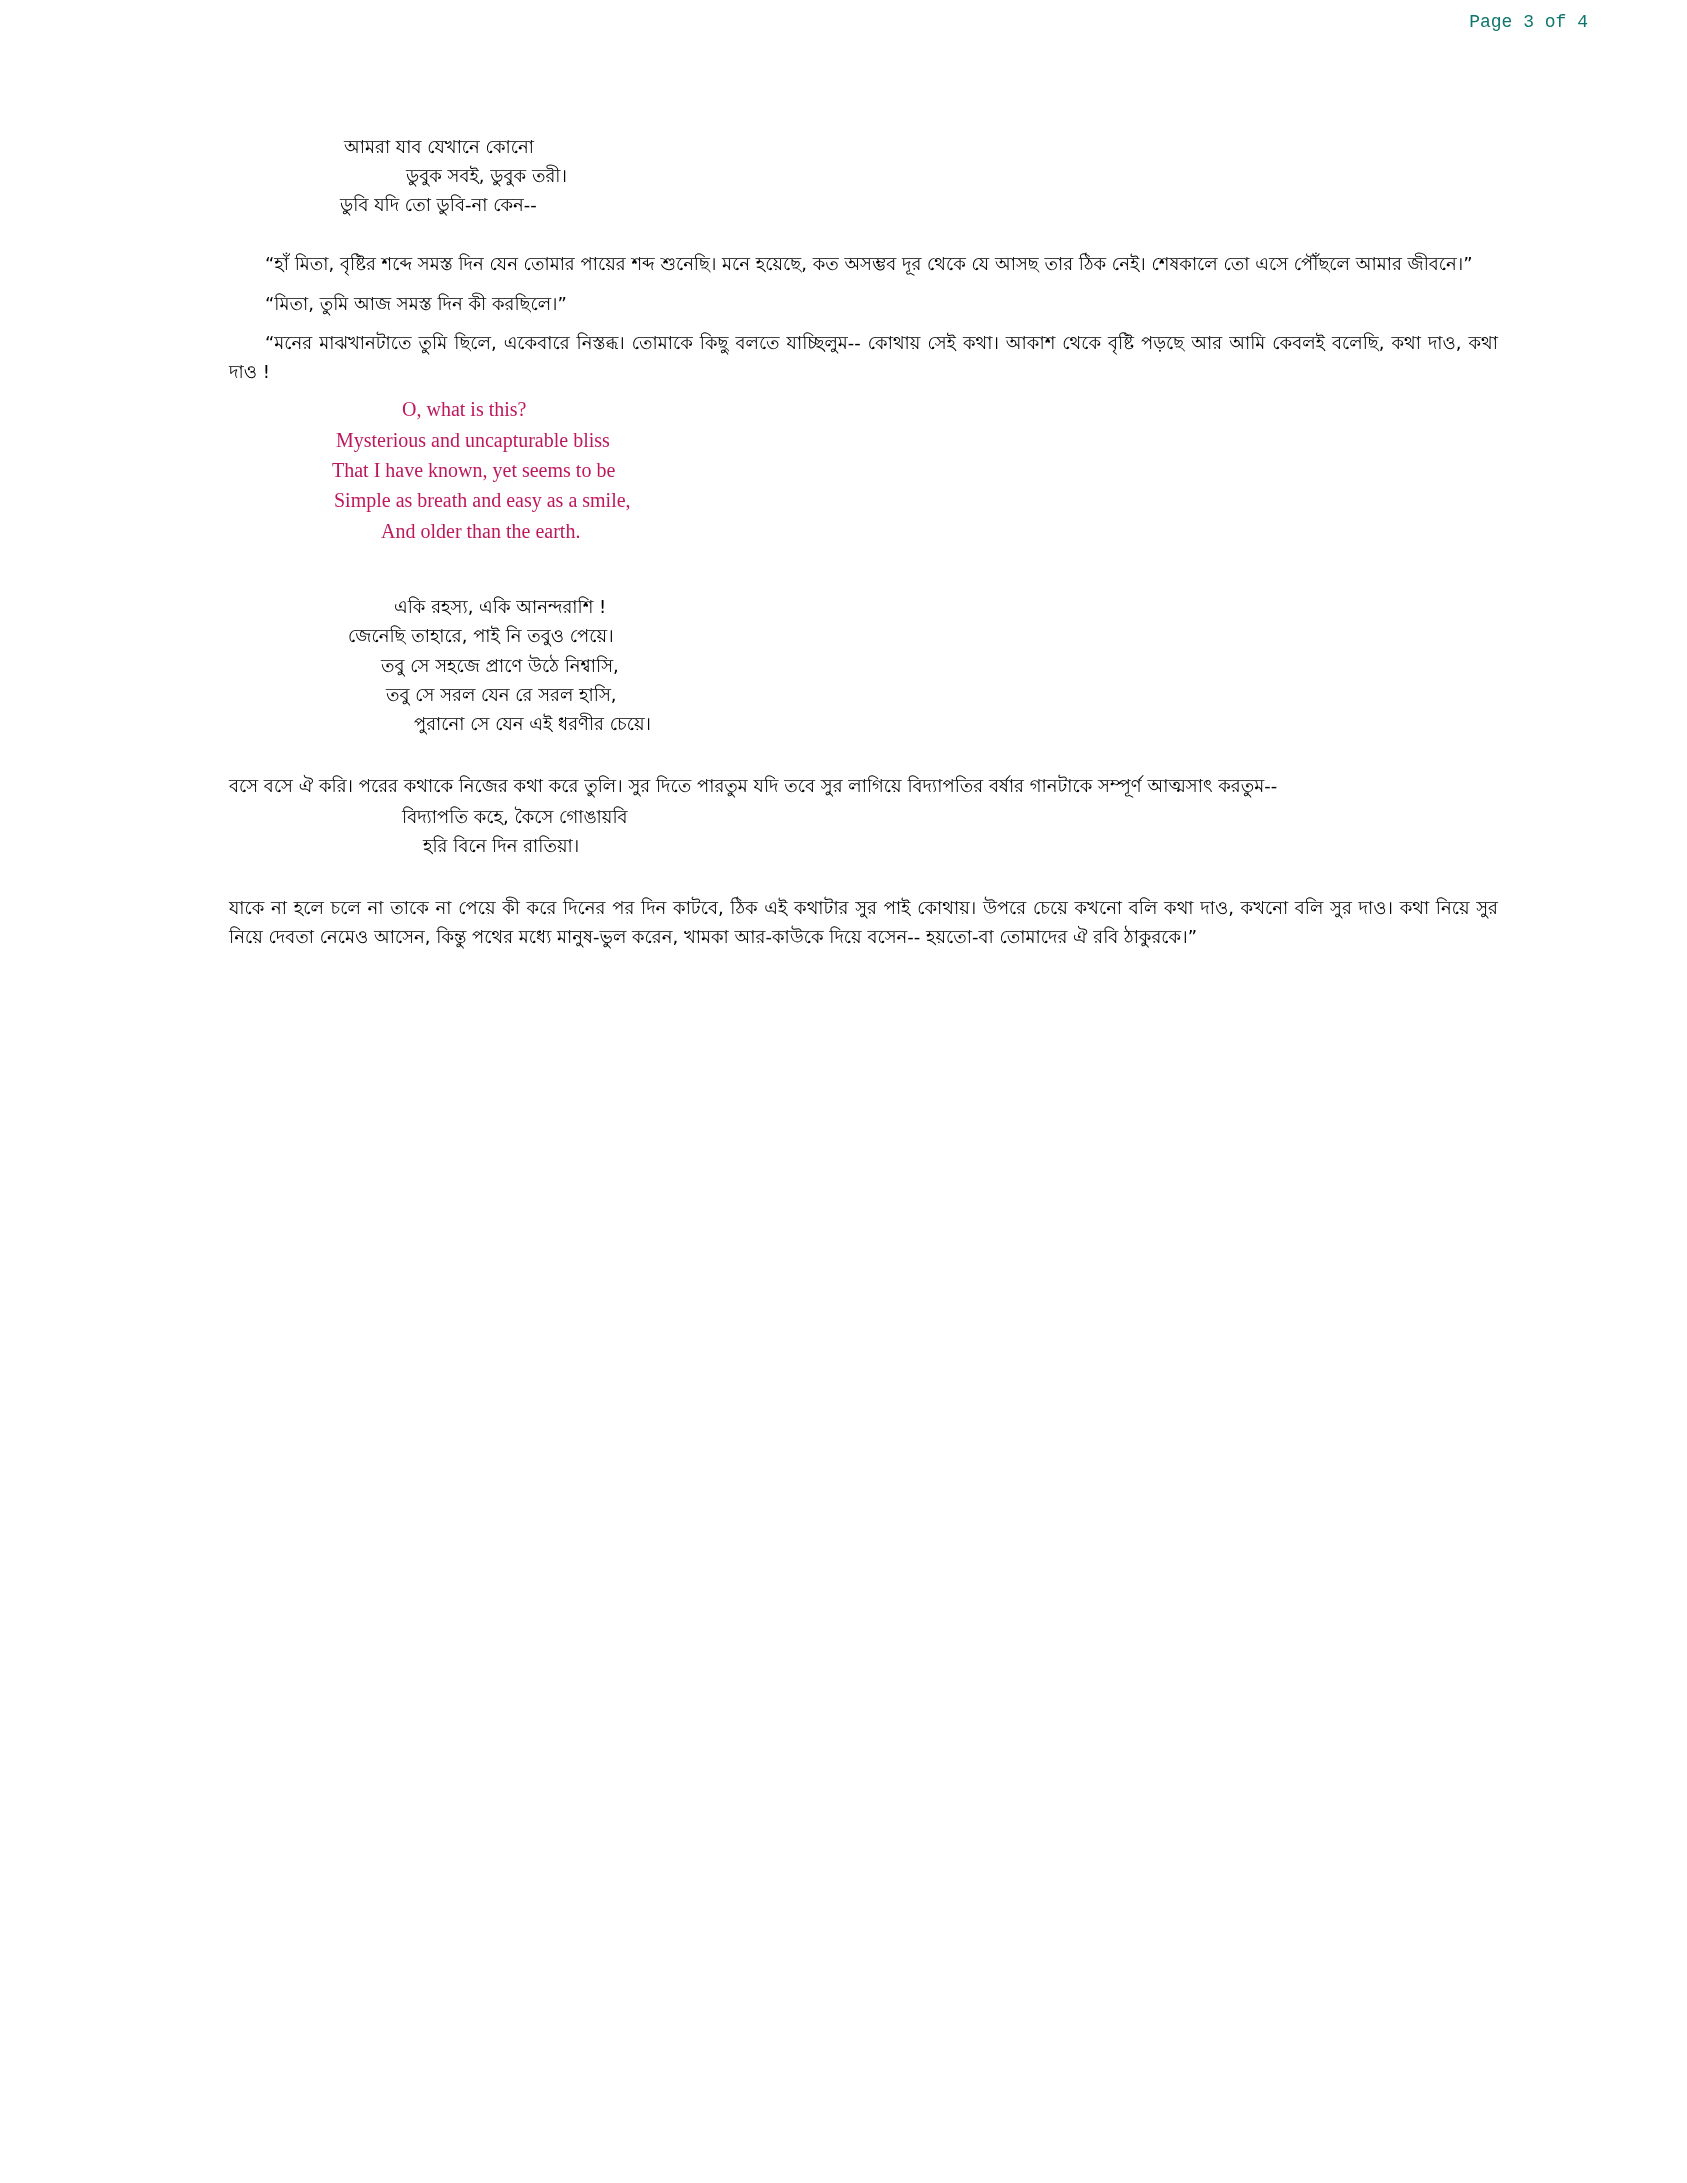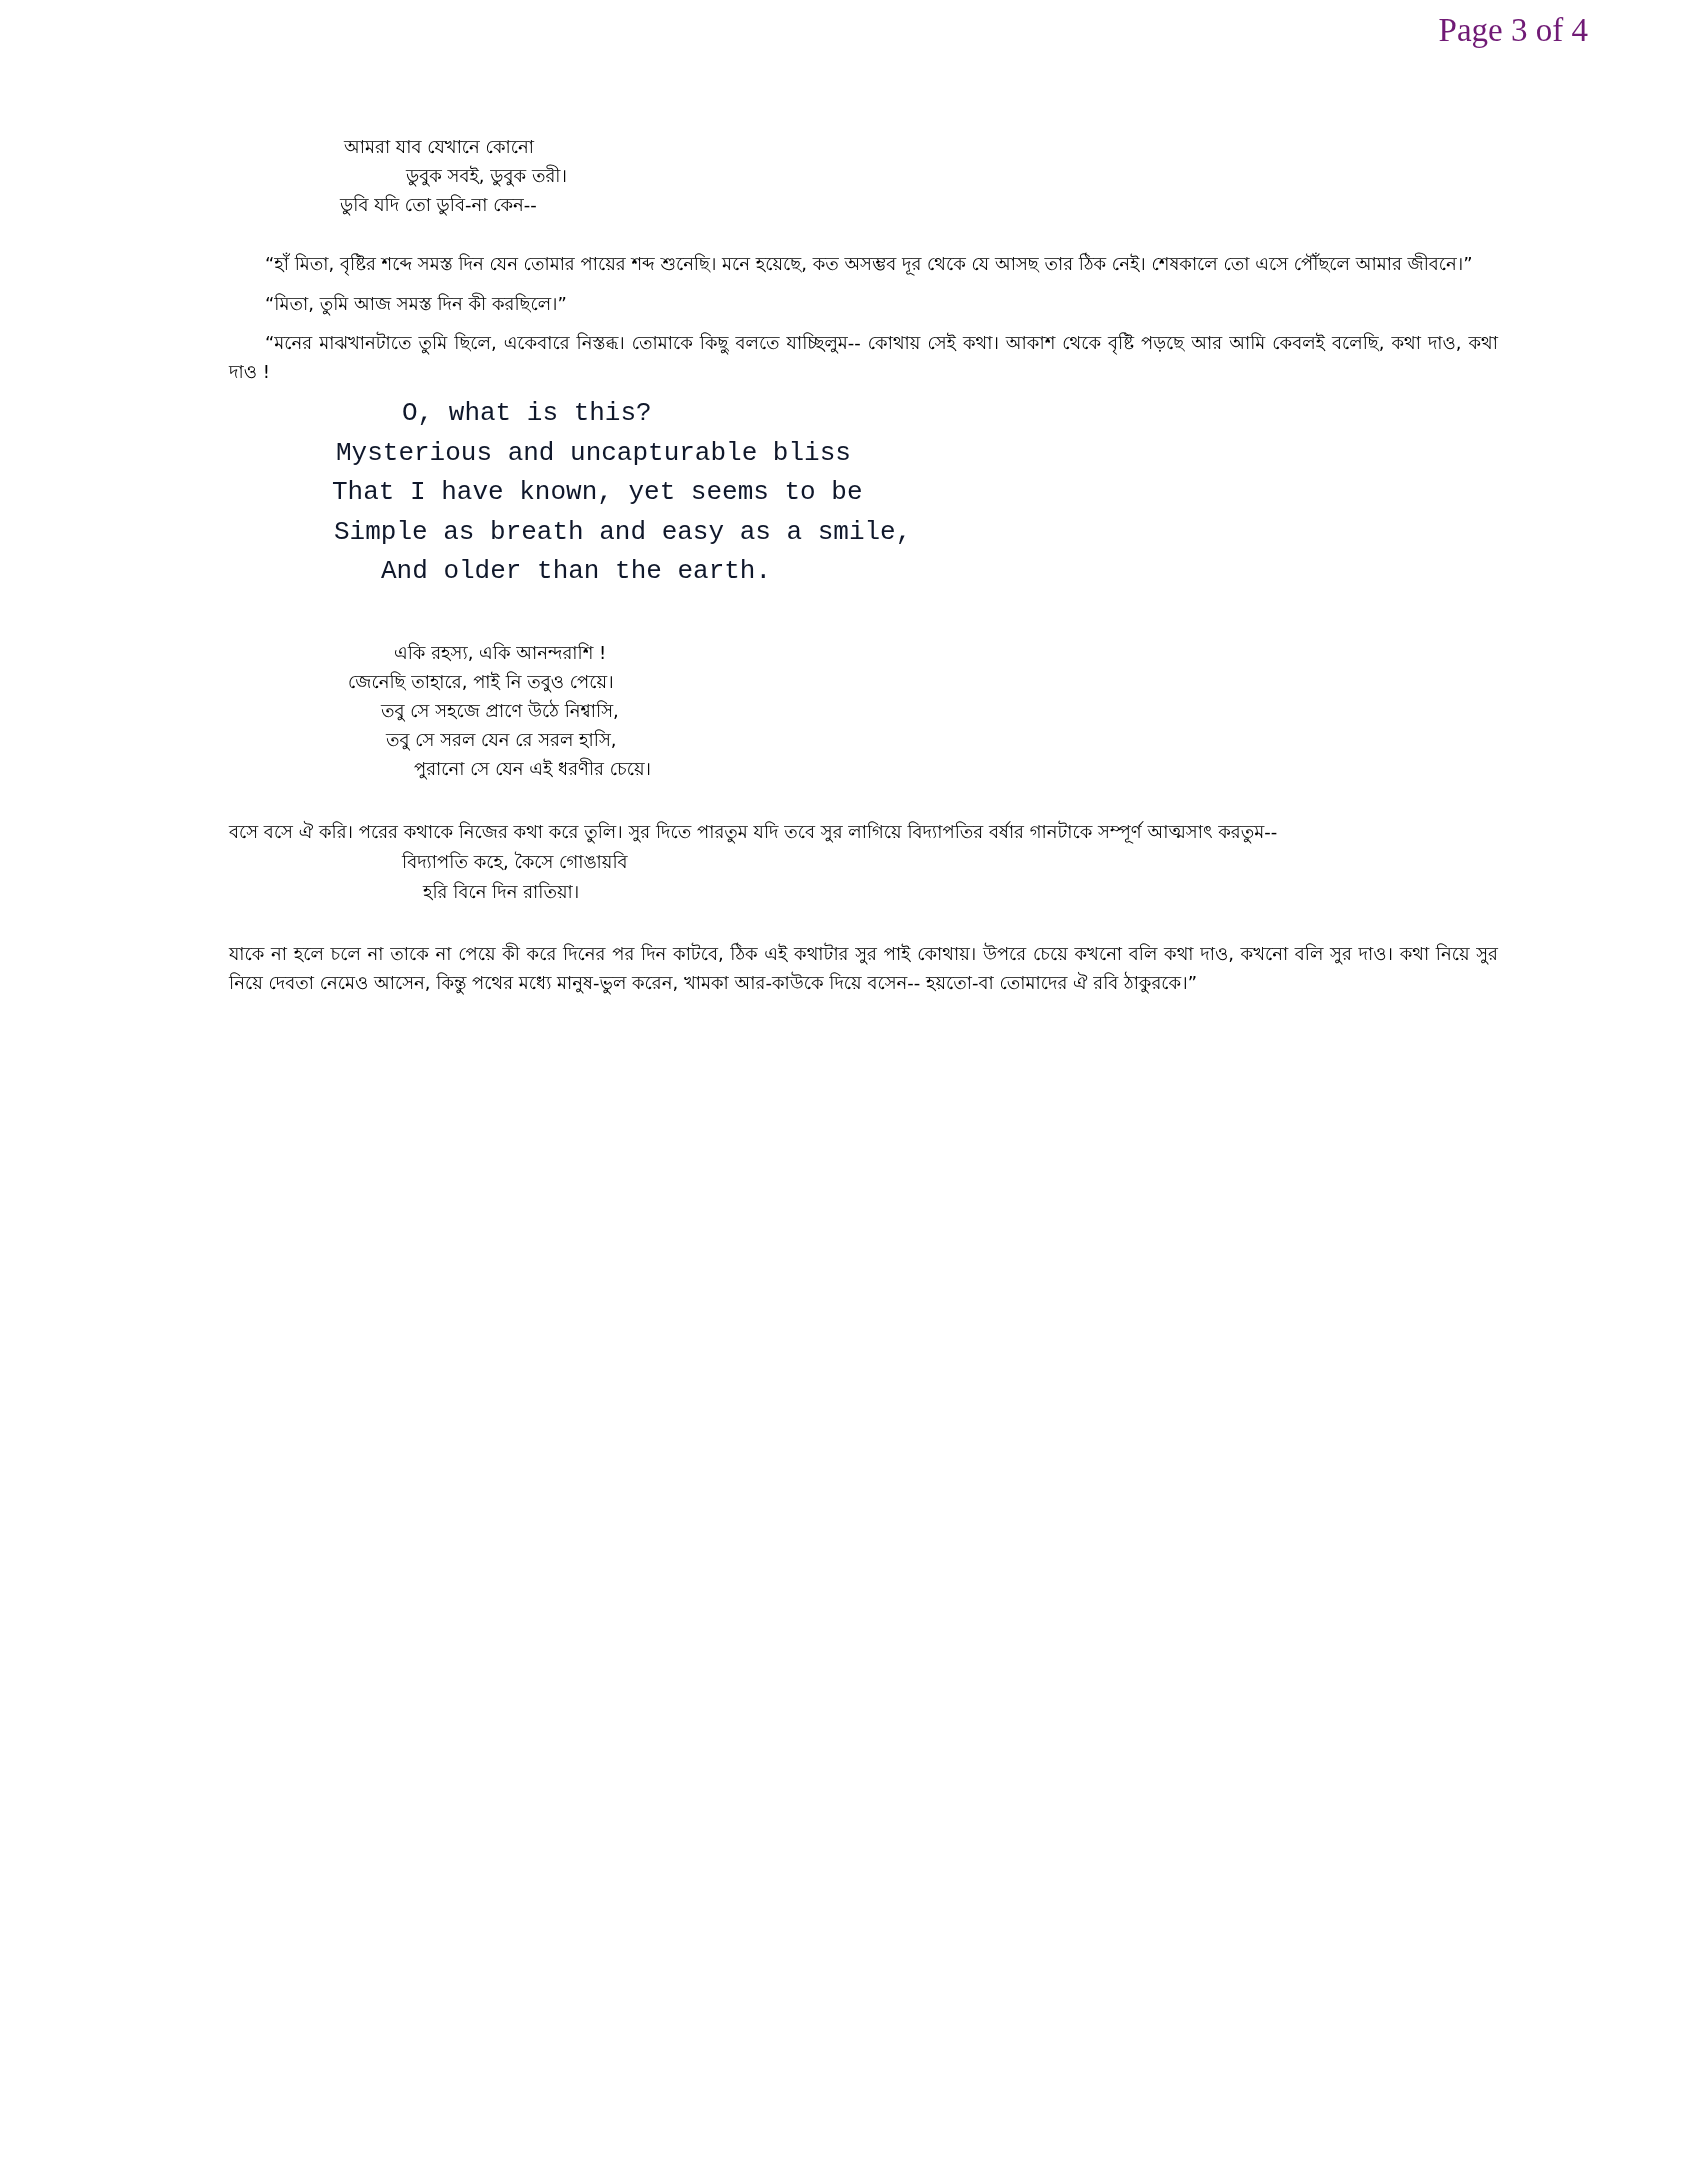--- a/index.html
+++ b/index.html
@@ -17,42 +17,42 @@
   }
   .page {
     position: absolute;
     inset: 0;
     padding: 0;
   }
   .page-header {
     position: absolute;
     top: 11.5px;
     right: 99px;
-    font-family: Liberation Serif, serif;
-    font-size: 33px;
-    color: #701a75;
+    font-family: Liberation Mono, monospace;
+    font-size: 18px;
+    color: #0f766e;
   }
   .content {
     position: absolute;
     top: 132px;
     left: 229px;
     width: 1269px;
   }
   
   .bn {
     font-family: "DejaVu Sans", sans-serif;
     font-size: 18px;
     line-height: 1.62;
     color: #000;
   }
   .en {
-    font-family: Liberation Mono, monospace;
-    font-size: 26px;
+    font-family: Liberation Serif, serif;
+    font-size: 20px;
     line-height: 1.52;
-    color: #0f172a;
+    color: #be185d;
   }
   .verse {
     margin: 0 0 5px 0;
   }
   .verse .vline {
     display: block;
     white-space: nowrap;
   }
   .para {
     text-align: justify;

